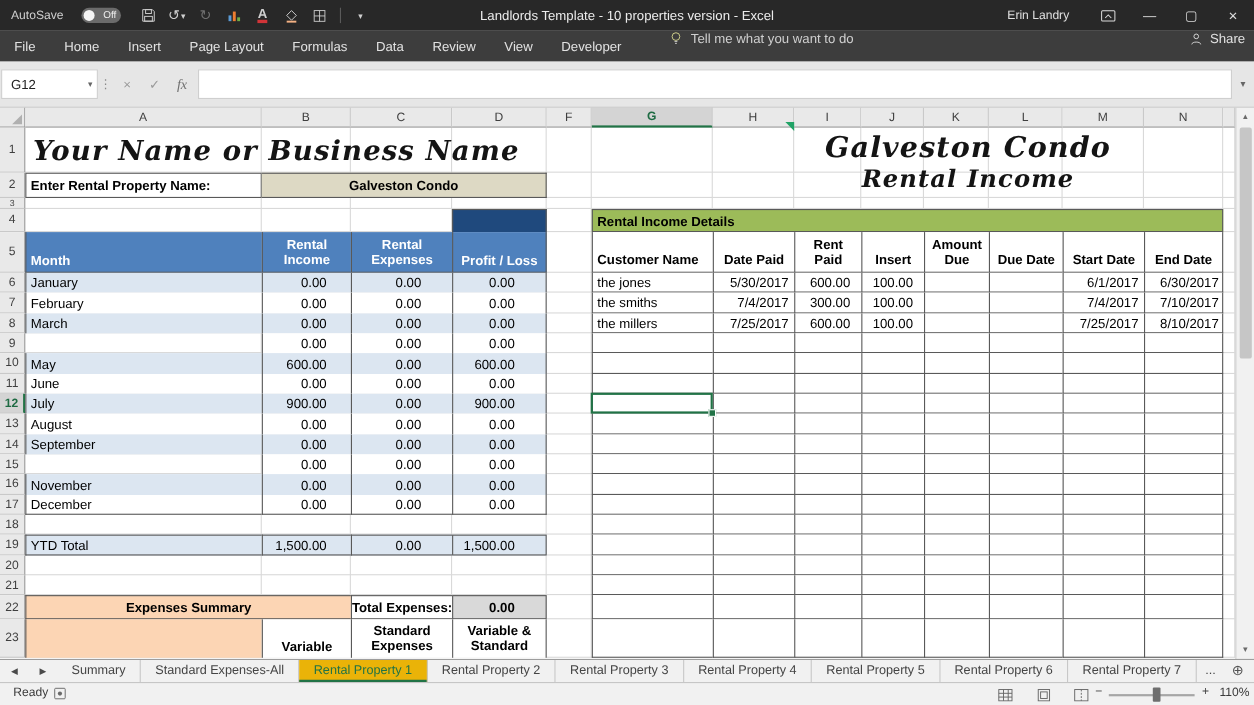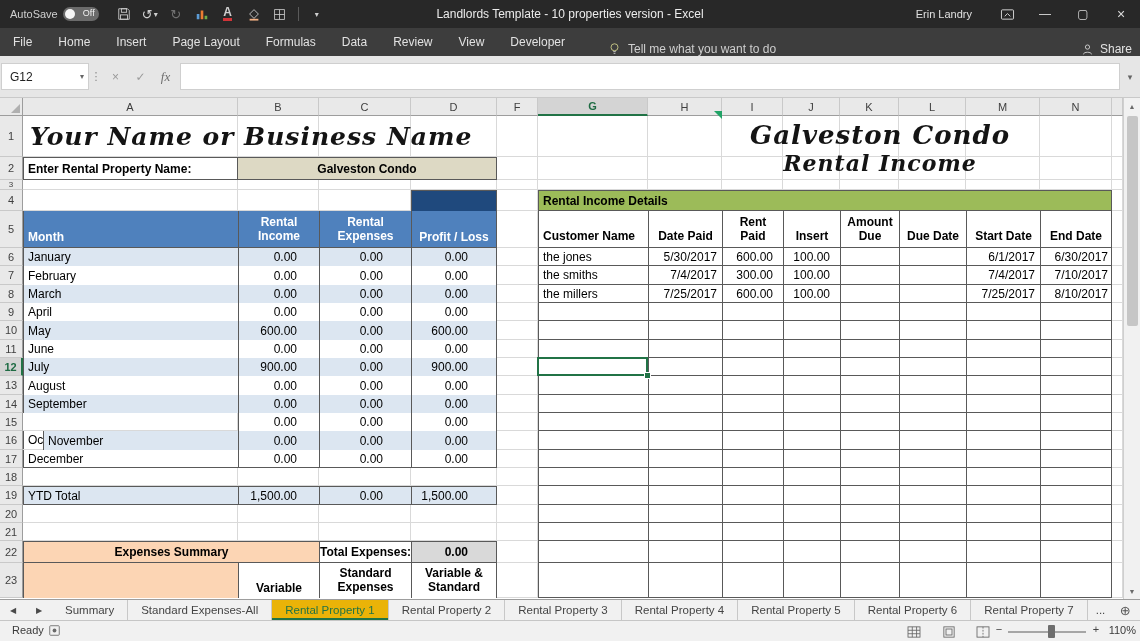--- a/index.html
+++ b/index.html
@@ -3,40 +3,40 @@
 <meta charset="utf-8">
 <style>
   *{margin:0;padding:0;box-sizing:border-box}
   html,body{width:1140px;height:641px;overflow:hidden;background:#fff;
     font-family:"Liberation Sans","DejaVu Sans",sans-serif;}
   #app{position:relative;width:1140px;height:641px;background:#fff;overflow:hidden}
 
   
   .titlebar{position:absolute;left:0;top:0;width:1140px;height:28px;background:#282828;
     color:#e8e8e8;display:flex;align-items:center;font-size:11px}
-  .autosave{display:flex;align-items:center;gap:5px;margin-left:10px}
+  .autosave{display:flex;align-items:center;gap:16px;margin-left:10px}
   .as-label{color:#cfcfcf}
   .toggle{width:36px;height:14px;border-radius:7px;background:#6b6b6b;position:relative;display:inline-block}
   .toggle .knob{position:absolute;left:2px;top:2px;width:10px;height:10px;border-radius:50%;background:#f5f5f5}
   .toggle .tstate{position:absolute;right:4px;top:1px;font-size:9px;color:#f0f0f0}
   .qat{display:flex;align-items:center;gap:4px;margin-left:14px}
   .qicon{width:22px;height:20px;display:flex;align-items:center;justify-content:center;color:#cfcfcf;font-size:13px}
   .qicon.dim{color:#707070}
   .qsep{width:1px;height:14px;background:#5a5a5a;margin:0 3px}
   .qA{font-weight:bold;font-size:12px;color:#cfcfcf;border-bottom:3px solid #d13438;line-height:11px}
   .tinycaret{font-size:8px;color:#cfcfcf;margin-left:1px}
   .tb-title{position:absolute;left:50%;transform:translateX(-50%);top:0;height:28px;display:flex;align-items:center;
     color:#ececec;font-size:12px;white-space:nowrap}
   .tb-right{position:absolute;right:0;top:0;height:28px;display:flex;align-items:center}
   .tb-user{color:#e0e0e0;margin-right:16px}
   .winbtn{width:38px;height:28px;display:flex;align-items:center;justify-content:center;color:#dcdcdc;font-size:12px}
 
   
   .ribbonrow{position:absolute;left:0;top:28px;width:1140px;height:28px;background:#3d3d3d;
-    display:flex;align-items:flex-end;font-size:12px;color:#e2e2e2}
+    display:flex;align-items:flex-start;font-size:12px;color:#e2e2e2}
   .rtab{padding:0 13px;height:28px;display:flex;align-items:center;white-space:nowrap}
   .tellme{display:flex;align-items:center;gap:7px;margin-left:30px;color:#cfcfcf}
   .share{position:absolute;right:8px;display:flex;align-items:center;gap:6px;color:#e2e2e2}
 
   
   .fbar{position:absolute;left:0;top:56px;width:1140px;height:42px;background:#e6e6e6;
     border-bottom:1px solid #c9c9c9;display:flex;align-items:center;font-size:12px}
   .namebox{width:88px;height:27px;background:#fff;border:1px solid #cfcfcf;margin-left:1px;
     display:flex;align-items:center;position:relative}
   .namebox .nbval{margin-left:8px;color:#222}
@@ -320,21 +320,20 @@
       <div class="blk num padC bl shade" style="left: 319px; top: 248px; width: 92px; height: 18px;">0.00</div>
       <div class="blk num padC bl br shade" style="left: 411px; top: 248px; width: 86px; height: 18px;">0.00</div>
       <div class="blk left pad4 bl bg-white" style="left: 23px; top: 266px; width: 215px; height: 19px;">February</div>
       <div class="blk num padB bl bg-white" style="left: 238px; top: 266px; width: 81px; height: 19px;">0.00</div>
       <div class="blk num padC bl bg-white" style="left: 319px; top: 266px; width: 92px; height: 19px;">0.00</div>
       <div class="blk num padC bl br bg-white" style="left: 411px; top: 266px; width: 86px; height: 19px;">0.00</div>
       <div class="blk left pad4 bl shade" style="left: 23px; top: 285px; width: 215px; height: 18px;">March</div>
       <div class="blk num padB bl shade" style="left: 238px; top: 285px; width: 81px; height: 18px;">0.00</div>
       <div class="blk num padC bl shade" style="left: 319px; top: 285px; width: 92px; height: 18px;">0.00</div>
       <div class="blk num padC bl br shade" style="left: 411px; top: 285px; width: 86px; height: 18px;">0.00</div>
-      <div class="blk left pad4 bl bg-white" style="left: 23px; top: 303px; width: 215px; height: 18px;">April</div>
       <div class="blk num padB bl bg-white" style="left: 238px; top: 303px; width: 81px; height: 18px;">0.00</div>
       <div class="blk num padC bl bg-white" style="left: 319px; top: 303px; width: 92px; height: 18px;">0.00</div>
       <div class="blk num padC bl br bg-white" style="left: 411px; top: 303px; width: 86px; height: 18px;">0.00</div>
       <div class="blk left pad4 bl shade" style="left: 23px; top: 321px; width: 215px; height: 19px;">May</div>
       <div class="blk num padB bl shade" style="left: 238px; top: 321px; width: 81px; height: 19px;">600.00</div>
       <div class="blk num padC bl shade" style="left: 319px; top: 321px; width: 92px; height: 19px;">0.00</div>
       <div class="blk num padC bl br shade" style="left: 411px; top: 321px; width: 86px; height: 19px;">600.00</div>
       <div class="blk left pad4 bl bg-white" style="left: 23px; top: 340px; width: 215px; height: 18px;">June</div>
       <div class="blk num padB bl bg-white" style="left: 238px; top: 340px; width: 81px; height: 18px;">0.00</div>
       <div class="blk num padC bl bg-white" style="left: 319px; top: 340px; width: 92px; height: 18px;">0.00</div>
@@ -348,21 +347,21 @@
       <div class="blk num padC bl bg-white" style="left: 319px; top: 376px; width: 92px; height: 19px;">0.00</div>
       <div class="blk num padC bl br bg-white" style="left: 411px; top: 376px; width: 86px; height: 19px;">0.00</div>
       <div class="blk left pad4 bl shade" style="left: 23px; top: 395px; width: 215px; height: 18px;">September</div>
       <div class="blk num padB bl shade" style="left: 238px; top: 395px; width: 81px; height: 18px;">0.00</div>
       <div class="blk num padC bl shade" style="left: 319px; top: 395px; width: 92px; height: 18px;">0.00</div>
       <div class="blk num padC bl br shade" style="left: 411px; top: 395px; width: 86px; height: 18px;">0.00</div>
       <div class="blk left pad4 bl bg-white" style="left: 23px; top: 413px; width: 215px; height: 18px; margin-top: 18px;">October</div>
       <div class="blk num padB bl bg-white" style="left: 238px; top: 413px; width: 81px; height: 18px;">0.00</div>
       <div class="blk num padC bl bg-white" style="left: 319px; top: 413px; width: 92px; height: 18px;">0.00</div>
       <div class="blk num padC bl br bg-white" style="left: 411px; top: 413px; width: 86px; height: 18px;">0.00</div>
-      <div class="blk left pad4 bl shade" style="left: 23px; top: 431px; width: 215px; height: 19px; margin-left: 20px;">November</div>
+      <div class="blk left pad4 bl shade" style="left: 23px; top: 431px; width: 215px; height: 19px;">November</div>
       <div class="blk num padB bl shade" style="left: 238px; top: 431px; width: 81px; height: 19px;">0.00</div>
       <div class="blk num padC bl shade" style="left: 319px; top: 431px; width: 92px; height: 19px;">0.00</div>
       <div class="blk num padC bl br shade" style="left: 411px; top: 431px; width: 86px; height: 19px;">0.00</div>
       <div class="blk left pad4 bl bg-white bb" style="left: 23px; top: 450px; width: 215px; height: 18px;">December</div>
       <div class="blk num padB bl bg-white bb" style="left: 238px; top: 450px; width: 81px; height: 18px;">0.00</div>
       <div class="blk num padC bl bg-white bb" style="left: 319px; top: 450px; width: 92px; height: 18px;">0.00</div>
       <div class="blk num padC bl br bg-white bb" style="left: 411px; top: 450px; width: 86px; height: 18px;">0.00</div>
       <div class="blk left pad4 shade bl bt bb" style="left: 23px; top: 486px; width: 215px; height: 19px;">YTD Total</div>
       <div class="blk num padB shade bl bt bb" style="left: 238px; top: 486px; width: 81px; height: 19px;">1,500.00</div>
       <div class="blk num padC shade bl bt bb" style="left: 319px; top: 486px; width: 92px; height: 19px;">0.00</div>

